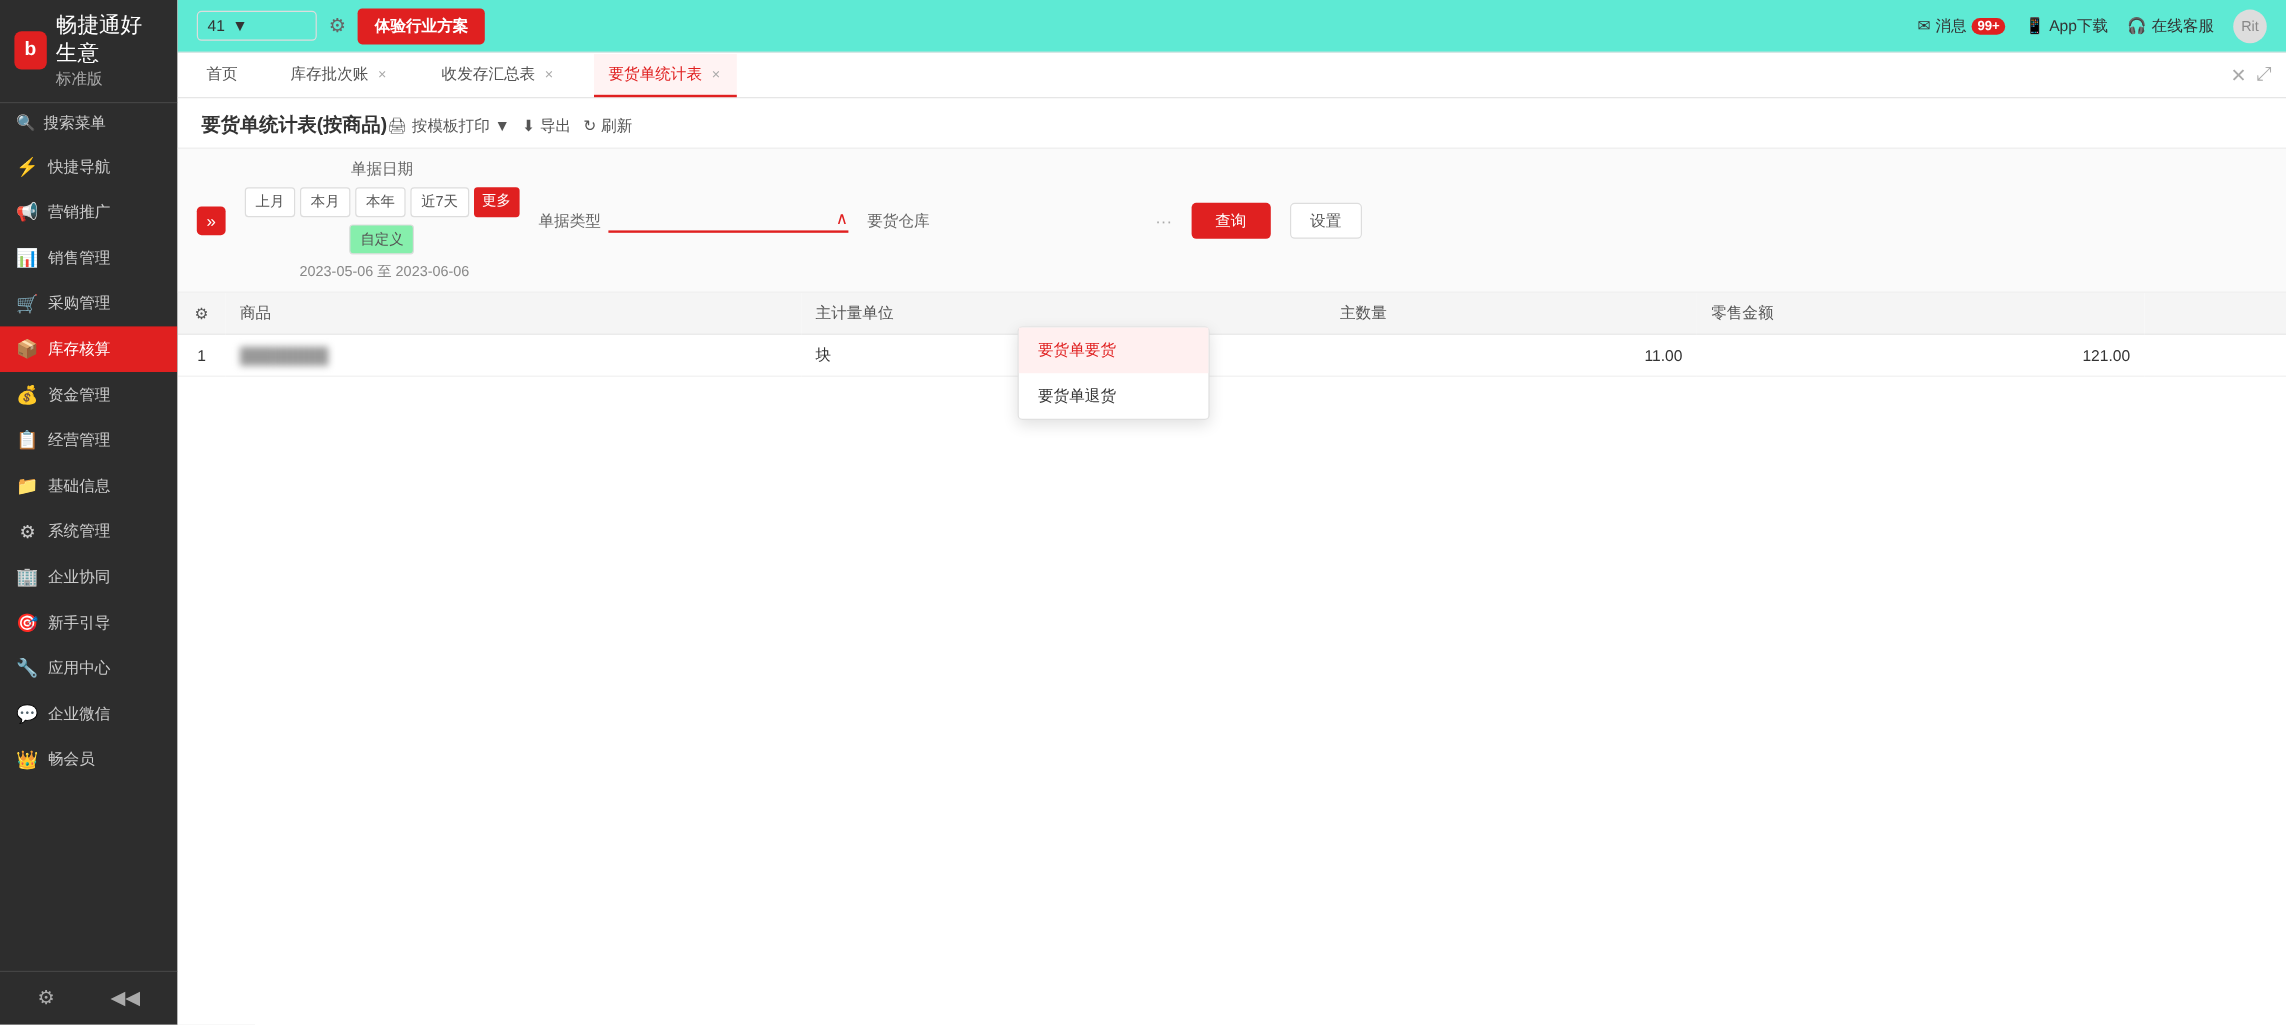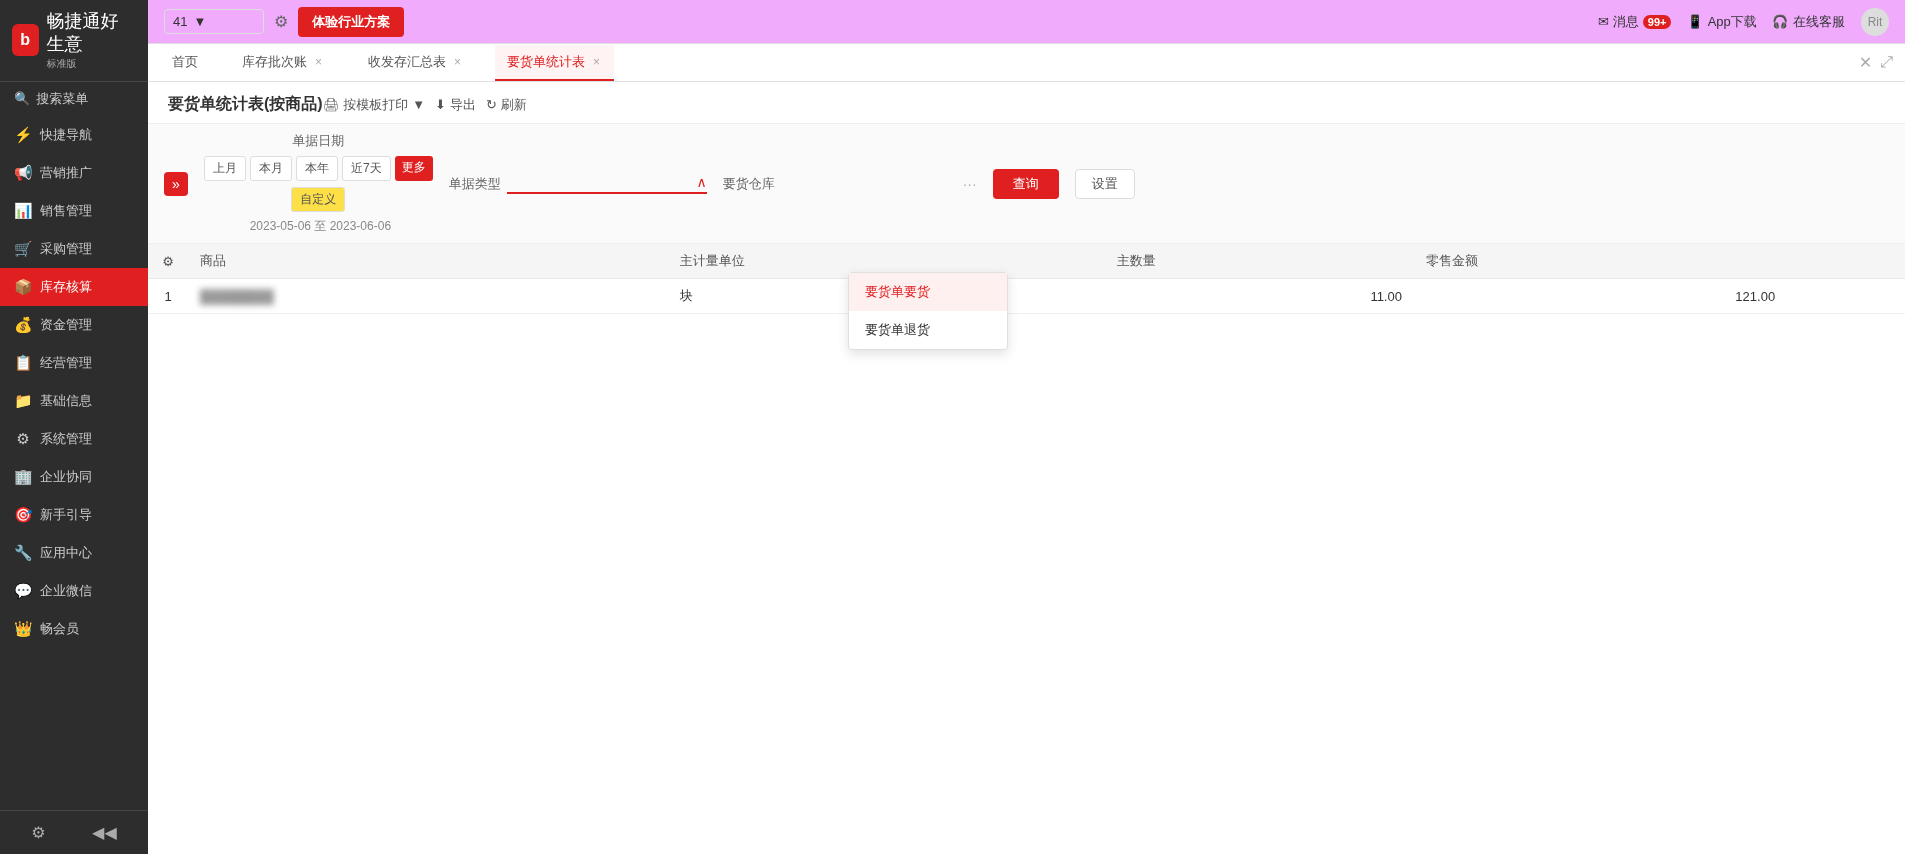--- a/index.html
+++ b/index.html
@@ -24,21 +24,21 @@
       gap: 8px;
     }
     .sidebar-logo-icon {
       width: 32px; height: 32px;
       background: #e02020;
       border-radius: 6px;
       display: flex; align-items: center; justify-content: center;
       color: white; font-weight: bold; font-size: 16px;
     }
     .sidebar-logo-text { color: #fff; font-size: 18px; line-height: 1.3; }
-    .sidebar-logo-sub { color: #aaa; font-size: 10px; }
+    .sidebar-logo-sub { color: #aaa; font-size: 13px; }
 
     .sidebar-scroll { flex: 1; overflow-y: auto; overflow-x: hidden; }
     .sidebar-scroll::-webkit-scrollbar { width: 4px; }
     .sidebar-scroll::-webkit-scrollbar-thumb { background: #555; }
 
     .sidebar-item {
       display: flex; align-items: center;
       padding: 10px 14px;
       cursor: pointer;
       color: #ccc;
@@ -76,21 +76,21 @@
     .main {
       flex: 1;
       display: flex;
       flex-direction: column;
       overflow: hidden;
       background: #f0f0f0;
     }
 
     
     .topbar {
-      background: #f0abfc;
+      background: #5eead4;
       display: flex;
       align-items: center;
       padding: 0 16px;
       height: 44px;
       border-bottom: 1px solid #e0e0e0;
       gap: 10px;
       flex-shrink: 0;
     }
     .topbar-store {
       display: flex; align-items: center; gap: 6px;
@@ -230,21 +230,21 @@
       border-radius: 3px; padding: 3px 7px;
       font-size: 12px; cursor: pointer;
     }
     .filter-custom-btn {
       padding: 3px 8px;
       border: 1px solid #ddd;
       border-radius: 3px;
       cursor: pointer;
       font-size: 12px;
       color: #555;
-      background: #fde047;
+      background: #86efac;
     }
     .filter-date-range { font-size: 12px; color: #888; margin-left: 4px; }
 
     
     .filter-type-group {
       display: flex; align-items: center; gap: 6px;
     }
     .filter-type-wrapper {
       display: flex; align-items: center; gap: 4px;
       border-bottom: 2px solid #e02020;

